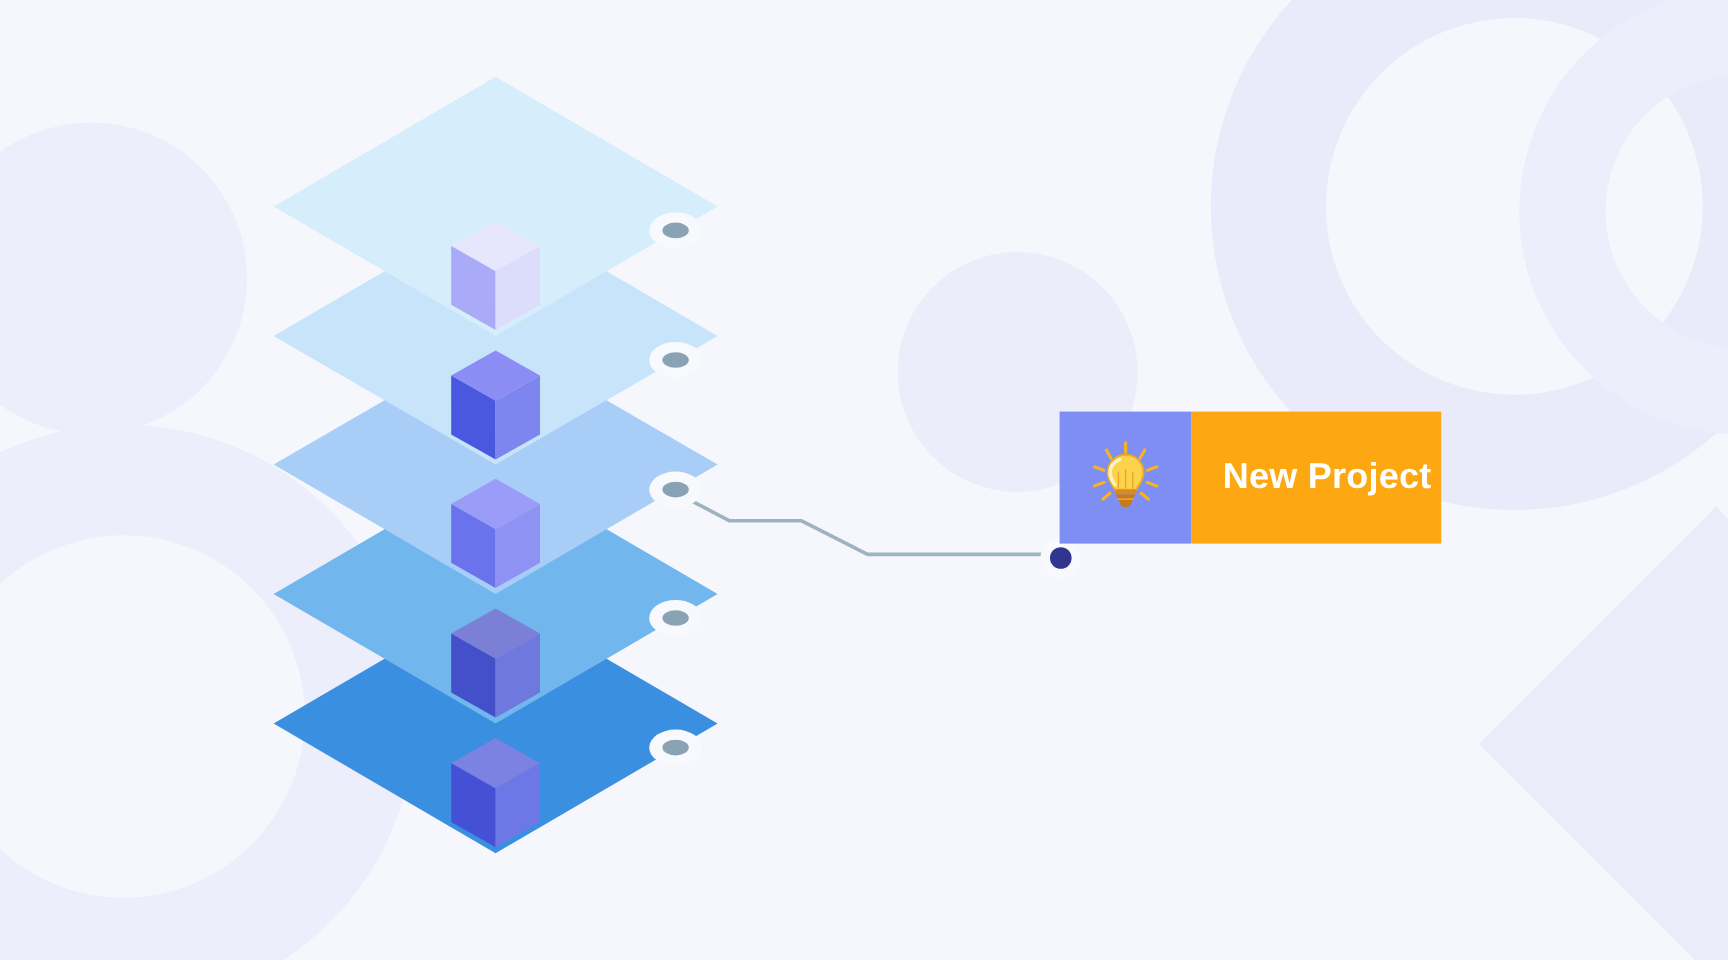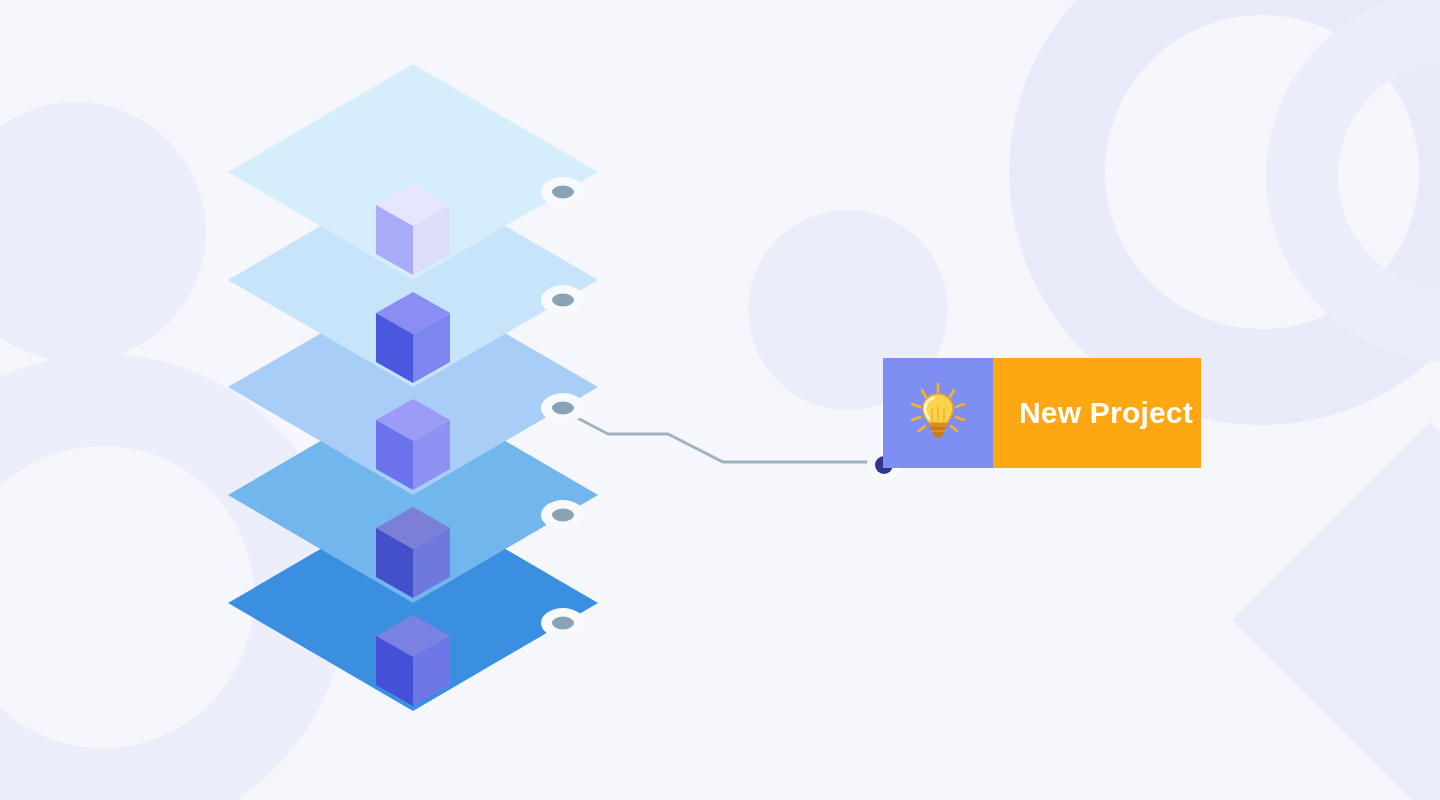--- a/index.html
+++ b/index.html
@@ -20,21 +20,21 @@
     inset: 0;
     width: 1440px;
     height: 800px;
   }
   #art-layer { z-index: 2; }
   #bg-layer  { z-index: 1; }
 
   .card {
     position: absolute;
     left: 883px;
-    top: 358px;
+    top: 343px;
     width: 318px;
     height: 110px;
     display: flex;
     z-index: 4;
   }
   .card-icon {
     width: 110px;
     height: 110px;
     background: #7f8ef2;
     display: flex;

